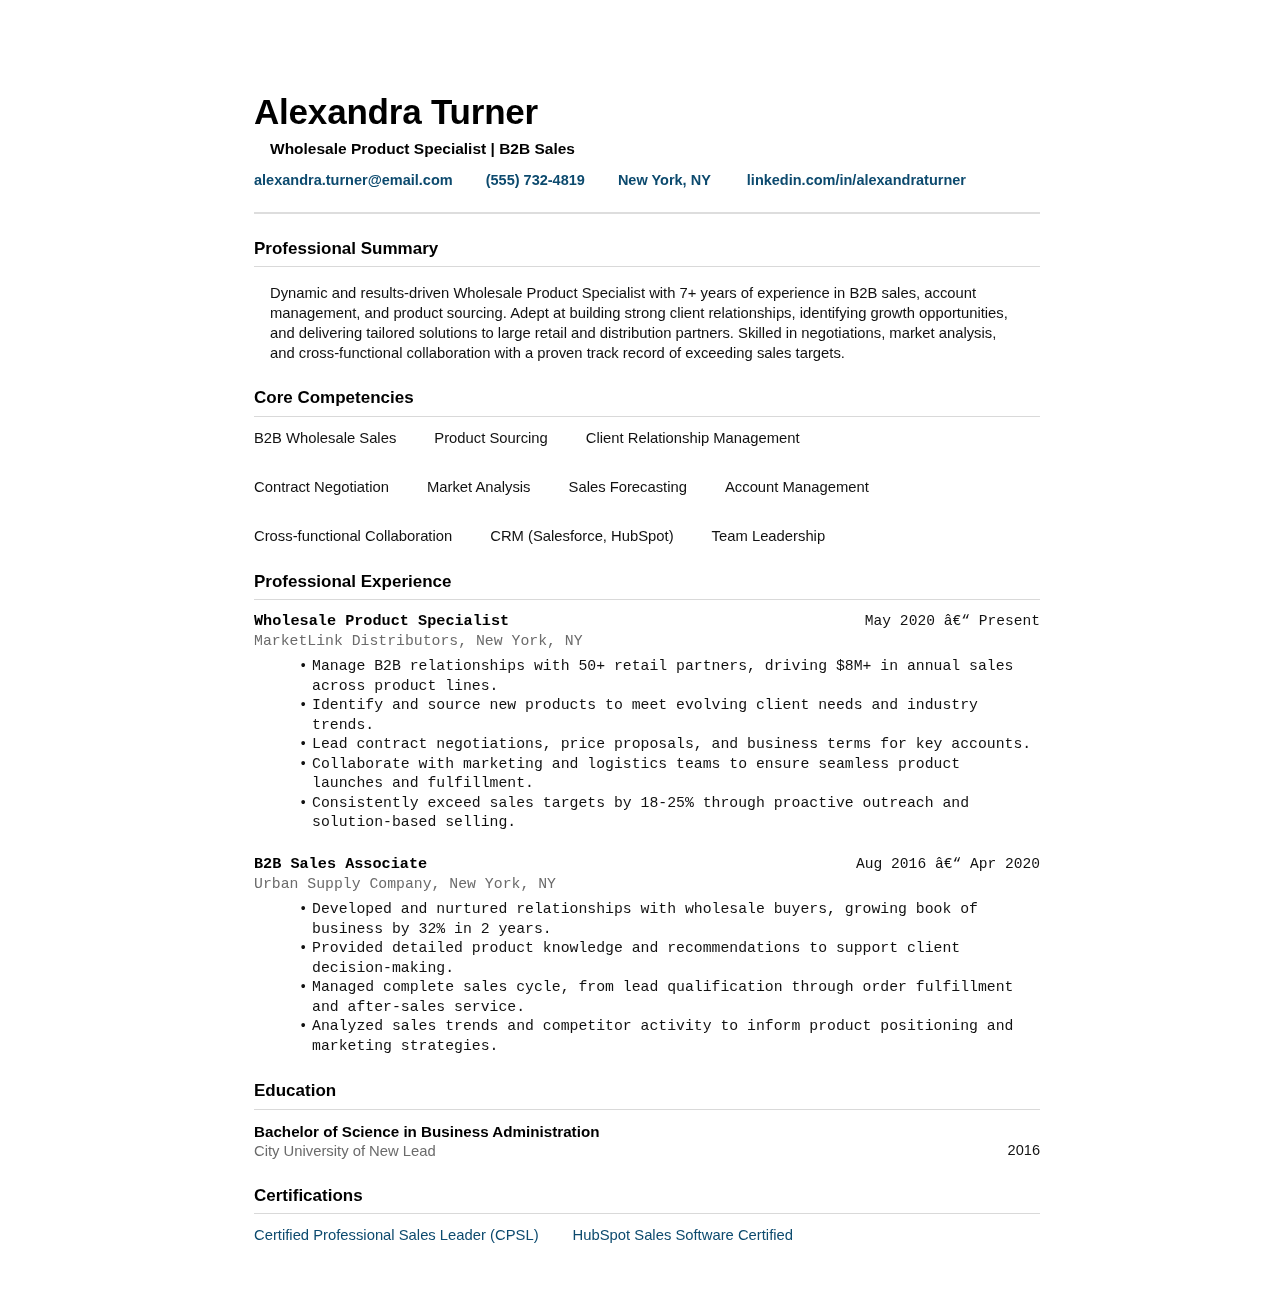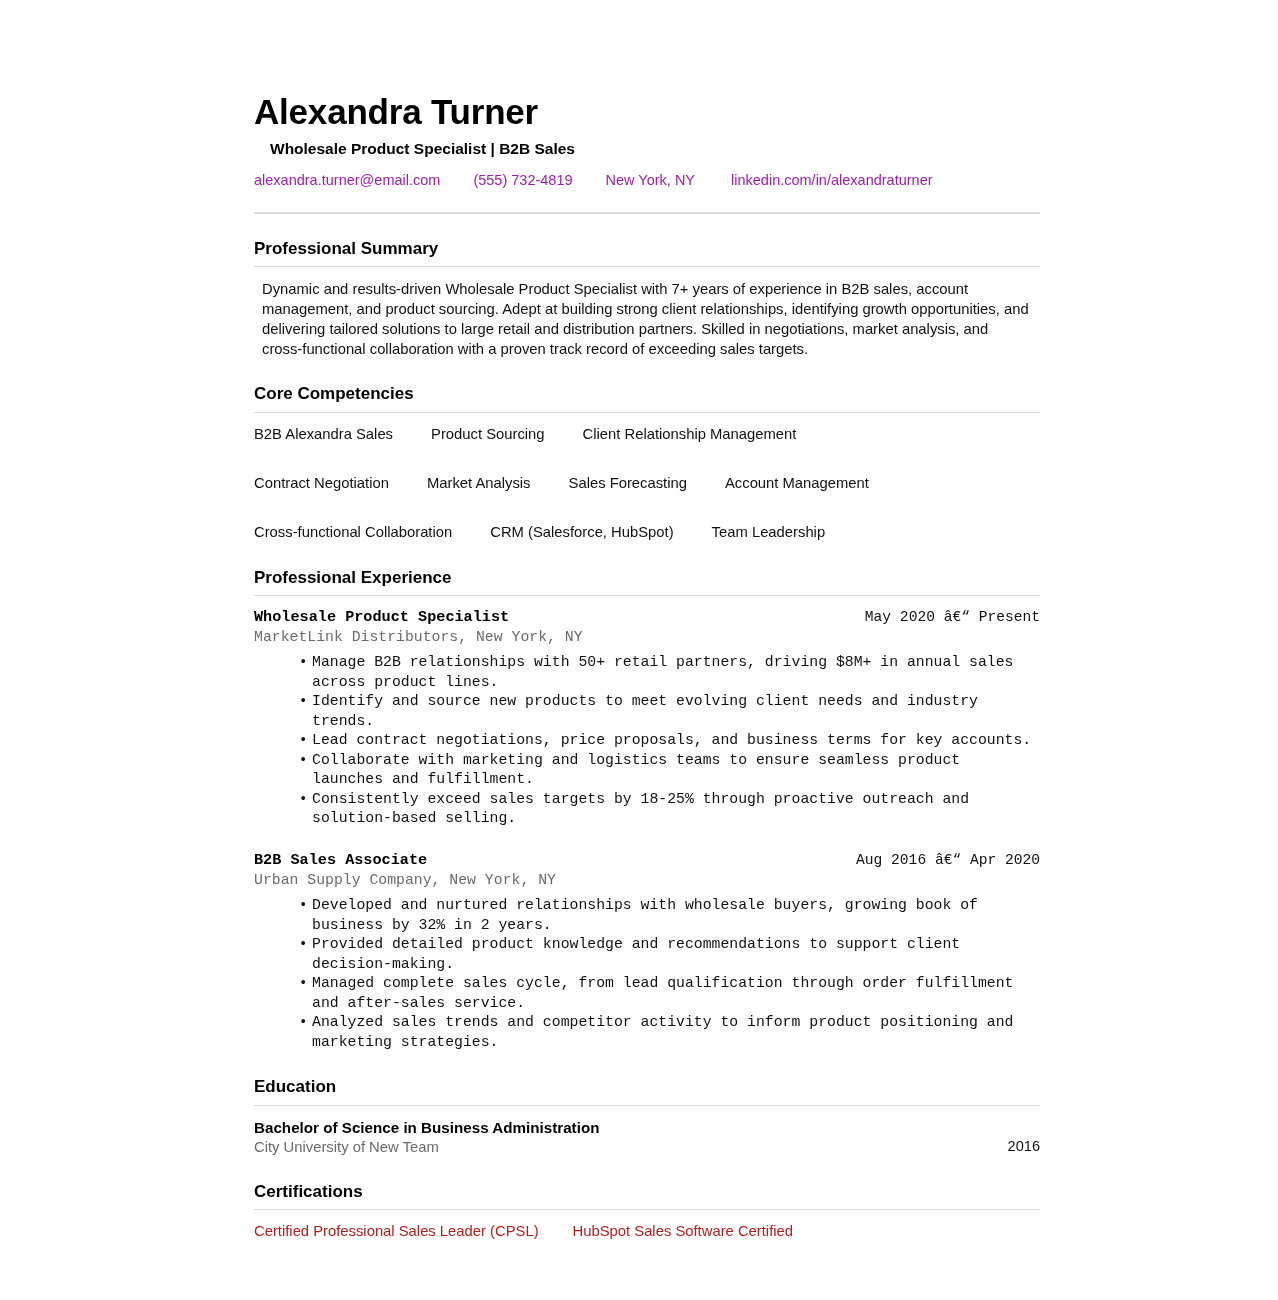--- a/index.html
+++ b/index.html
@@ -40,22 +40,23 @@
   .tagline {
     font-size: 15.5px;
     font-weight: bold;
     line-height: 1.2;
     margin: 0 0 12px 16px;
     color: #000;
   }
   .contact {
     font-size: 14.5px;
     line-height: 1.3;
-    color: #a21caf;
-    white-space: nowrap;
+    color: #0c4a6e;
+    white-space: nowrap;
+    font-weight: bold;
   }
   .contact .ci { display: inline-block; }
   .contact .gap-a { display: inline-block; width: 33px; }
   .contact .gap-b { display: inline-block; width: 33px; }
   .contact .gap-c { display: inline-block; width: 36px; }
 
   .header-rule {
     height: 2px;
     background: #dddddd;
     margin-top: 22px;
@@ -74,21 +75,21 @@
   .section-rule {
     height: 1px;
     background: #d9d9d9;
     margin-bottom: 12px;
   }
 
   .summary-text {
     font-size: 14.8px;
     line-height: 1.36;
     color: #111;
-    margin: 8px;
+    margin: 16px;
     text-align: left;
   }
 
   
   .comp-row {
     font-size: 14.8px;
     line-height: 1.3;
     color: #111;
     margin-bottom: 30px;
     white-space: nowrap;
@@ -173,21 +174,21 @@
     white-space: nowrap;
     align-self: flex-end;
     padding-bottom: 1px;
     margin-left: 28px;
   }
 
   
   .cert-row {
     font-size: 14.8px;
     line-height: 1.3;
-    color: #b91c1c;
+    color: #0c4a6e;
     white-space: nowrap;
   }
   .cert-item { display: inline-block; }
   .cert-sep { display: inline-block; width: 34px; }
 </style>
 </head>
 <body>
 
 <div class="page">
   <div class="resume">
@@ -205,21 +206,21 @@
       <div class="section-title">Professional Summary</div>
       <div class="section-rule"></div>
       <p class="summary-text">Dynamic and results-driven Wholesale Product Specialist with 7+ years of experience in B2B sales, account management, and product sourcing. Adept at building strong client relationships, identifying growth opportunities, and delivering tailored solutions to large retail and distribution partners. Skilled in negotiations, market analysis, and cross-functional collaboration with a proven track record of exceeding sales targets.</p>
     </div>
 
     <div class="section">
       <div class="section-title">Core Competencies</div>
       <div class="section-rule"></div>
       <div>
         <div class="comp-row">
-          <span class="comp-item">B2B Alexandra Sales</span><span class="comp-sep"></span><span class="comp-item">Product Sourcing</span><span class="comp-sep"></span><span class="comp-item">Client Relationship Management</span>
+          <span class="comp-item">B2B Wholesale Sales</span><span class="comp-sep"></span><span class="comp-item">Product Sourcing</span><span class="comp-sep"></span><span class="comp-item">Client Relationship Management</span>
         </div>
         <div class="comp-row">
           <span class="comp-item">Contract Negotiation</span><span class="comp-sep"></span><span class="comp-item">Market Analysis</span><span class="comp-sep"></span><span class="comp-item">Sales Forecasting</span><span class="comp-sep"></span><span class="comp-item">Account Management</span>
         </div>
         <div class="comp-row">
           <span class="comp-item">Cross-functional Collaboration</span><span class="comp-sep"></span><span class="comp-item">CRM (Salesforce, HubSpot)</span><span class="comp-sep"></span><span class="comp-item">Team Leadership</span>
         </div>
       </div>
     </div>
 
@@ -256,21 +257,21 @@
         </ul>
       </div>
     </div>
 
     <div class="section">
       <div class="section-title">Education</div>
       <div class="section-rule"></div>
       <div class="edu-row">
         <div class="edu-left">
           <div class="edu-degree">Bachelor of Science in Business Administration</div>
-          <div class="edu-school">City University of New Team</div>
+          <div class="edu-school">City University of New Lead</div>
         </div>
         <div class="edu-year">2016</div>
       </div>
     </div>
 
     <div class="section">
       <div class="section-title">Certifications</div>
       <div class="section-rule"></div>
       <div class="cert-row">
         <span class="cert-item">Certified Professional Sales Leader (CPSL)</span><span class="cert-sep"></span><span class="cert-item">HubSpot Sales Software Certified</span>

